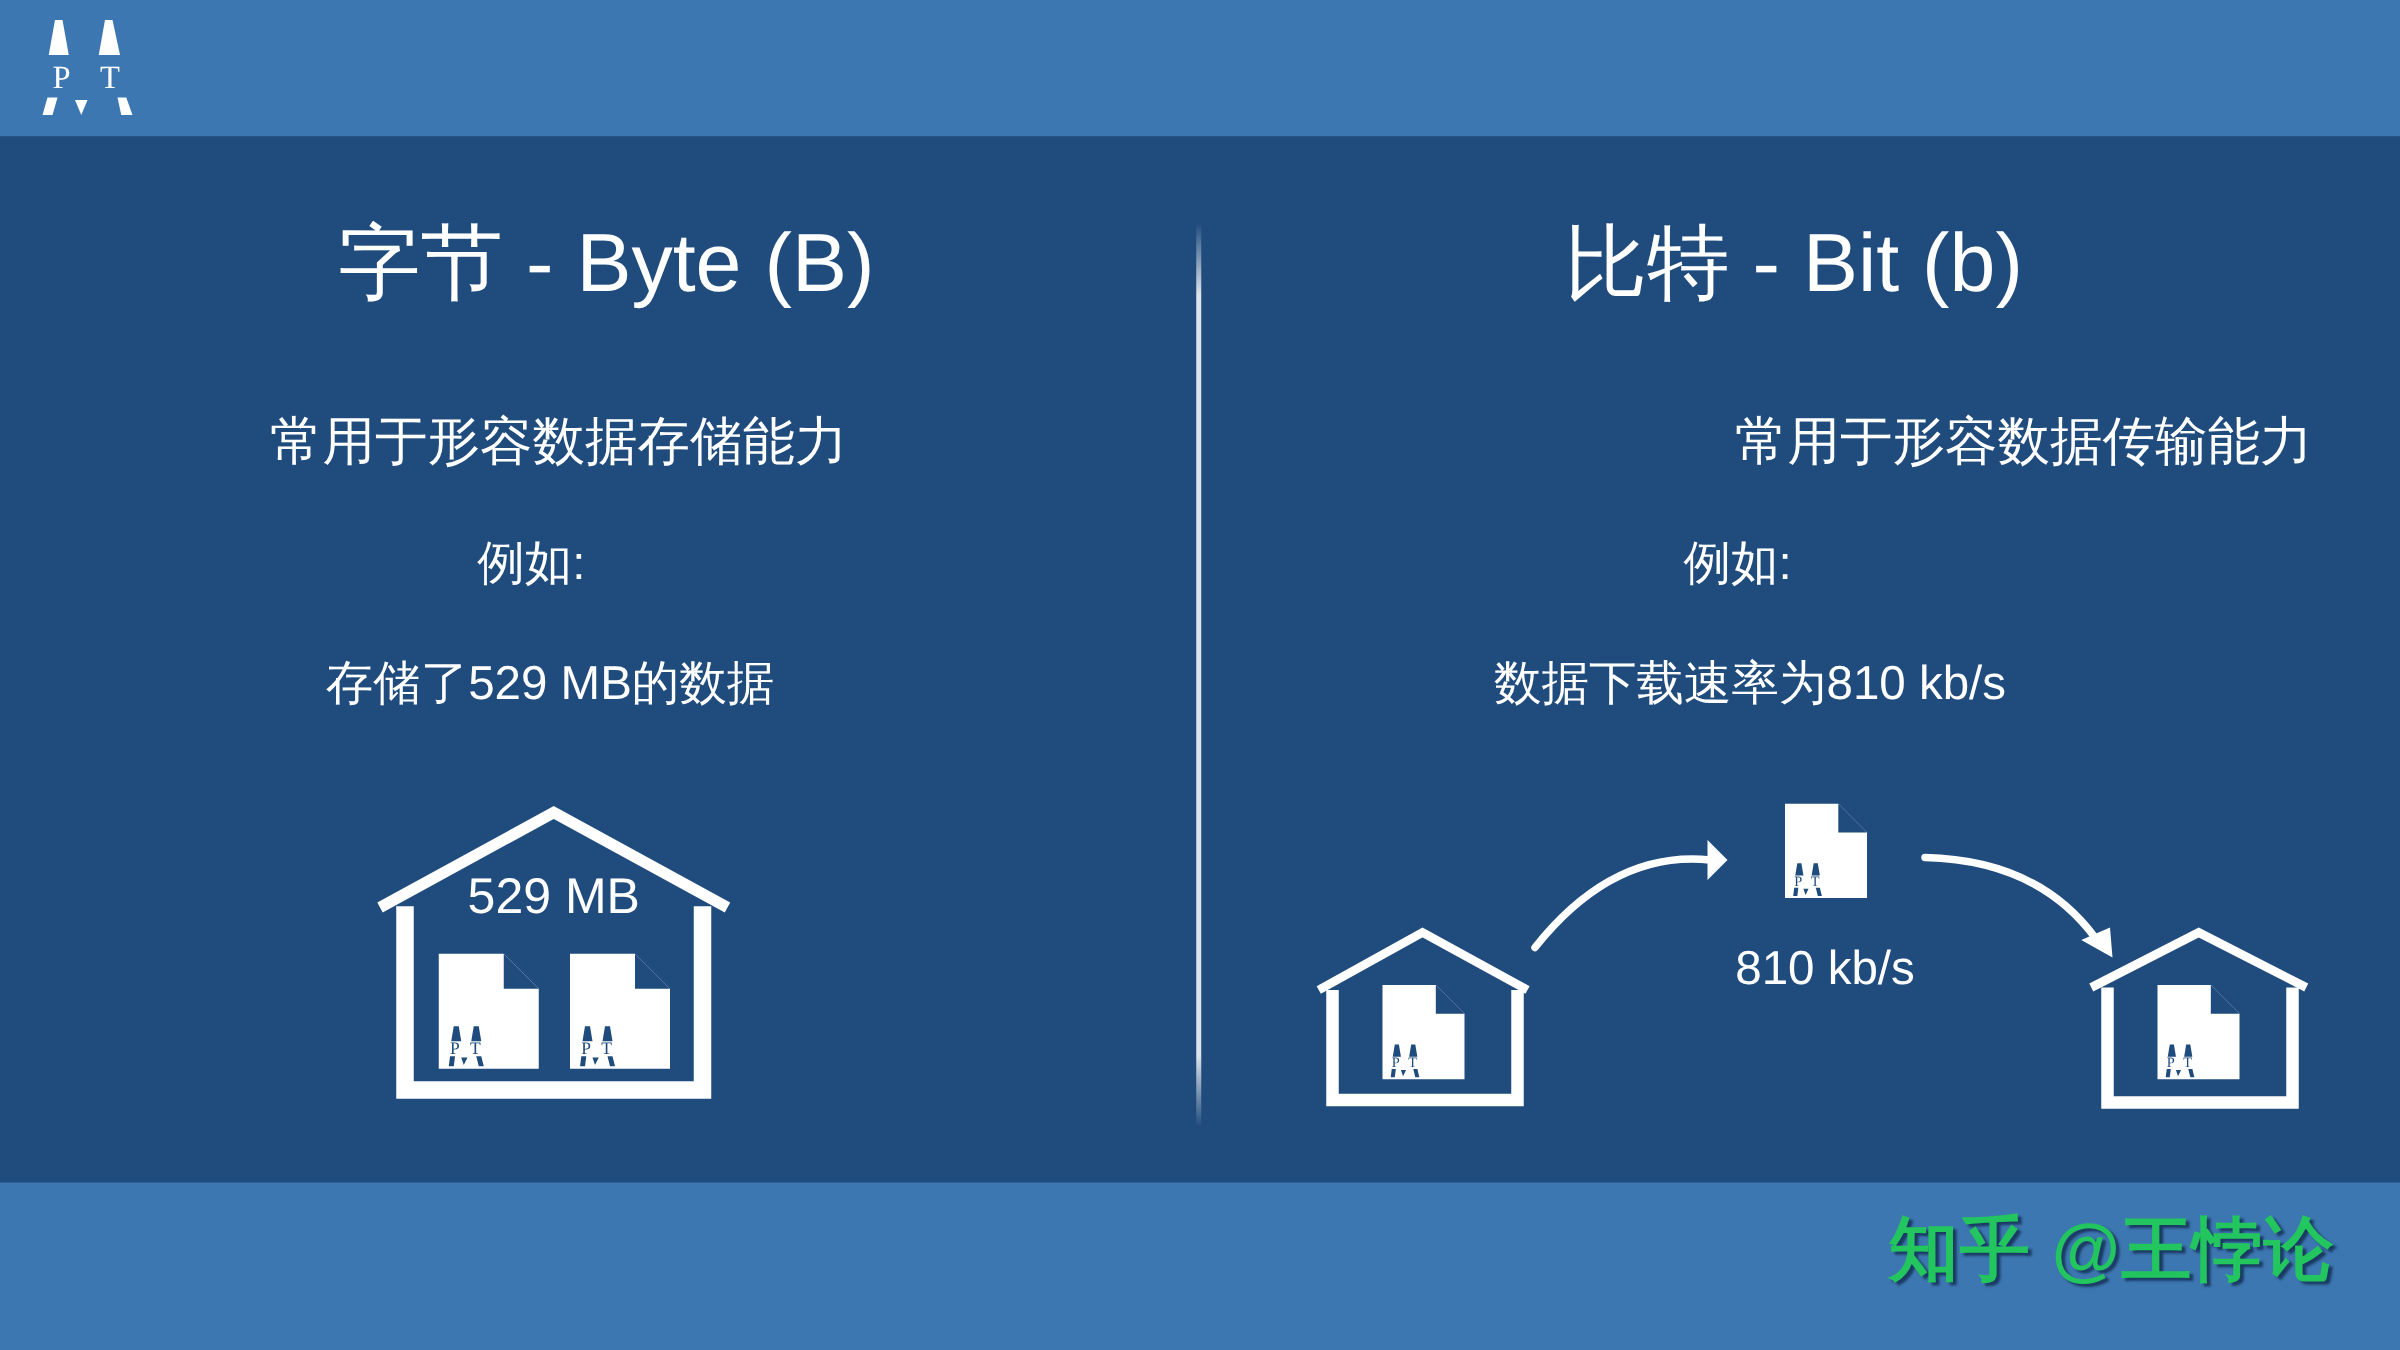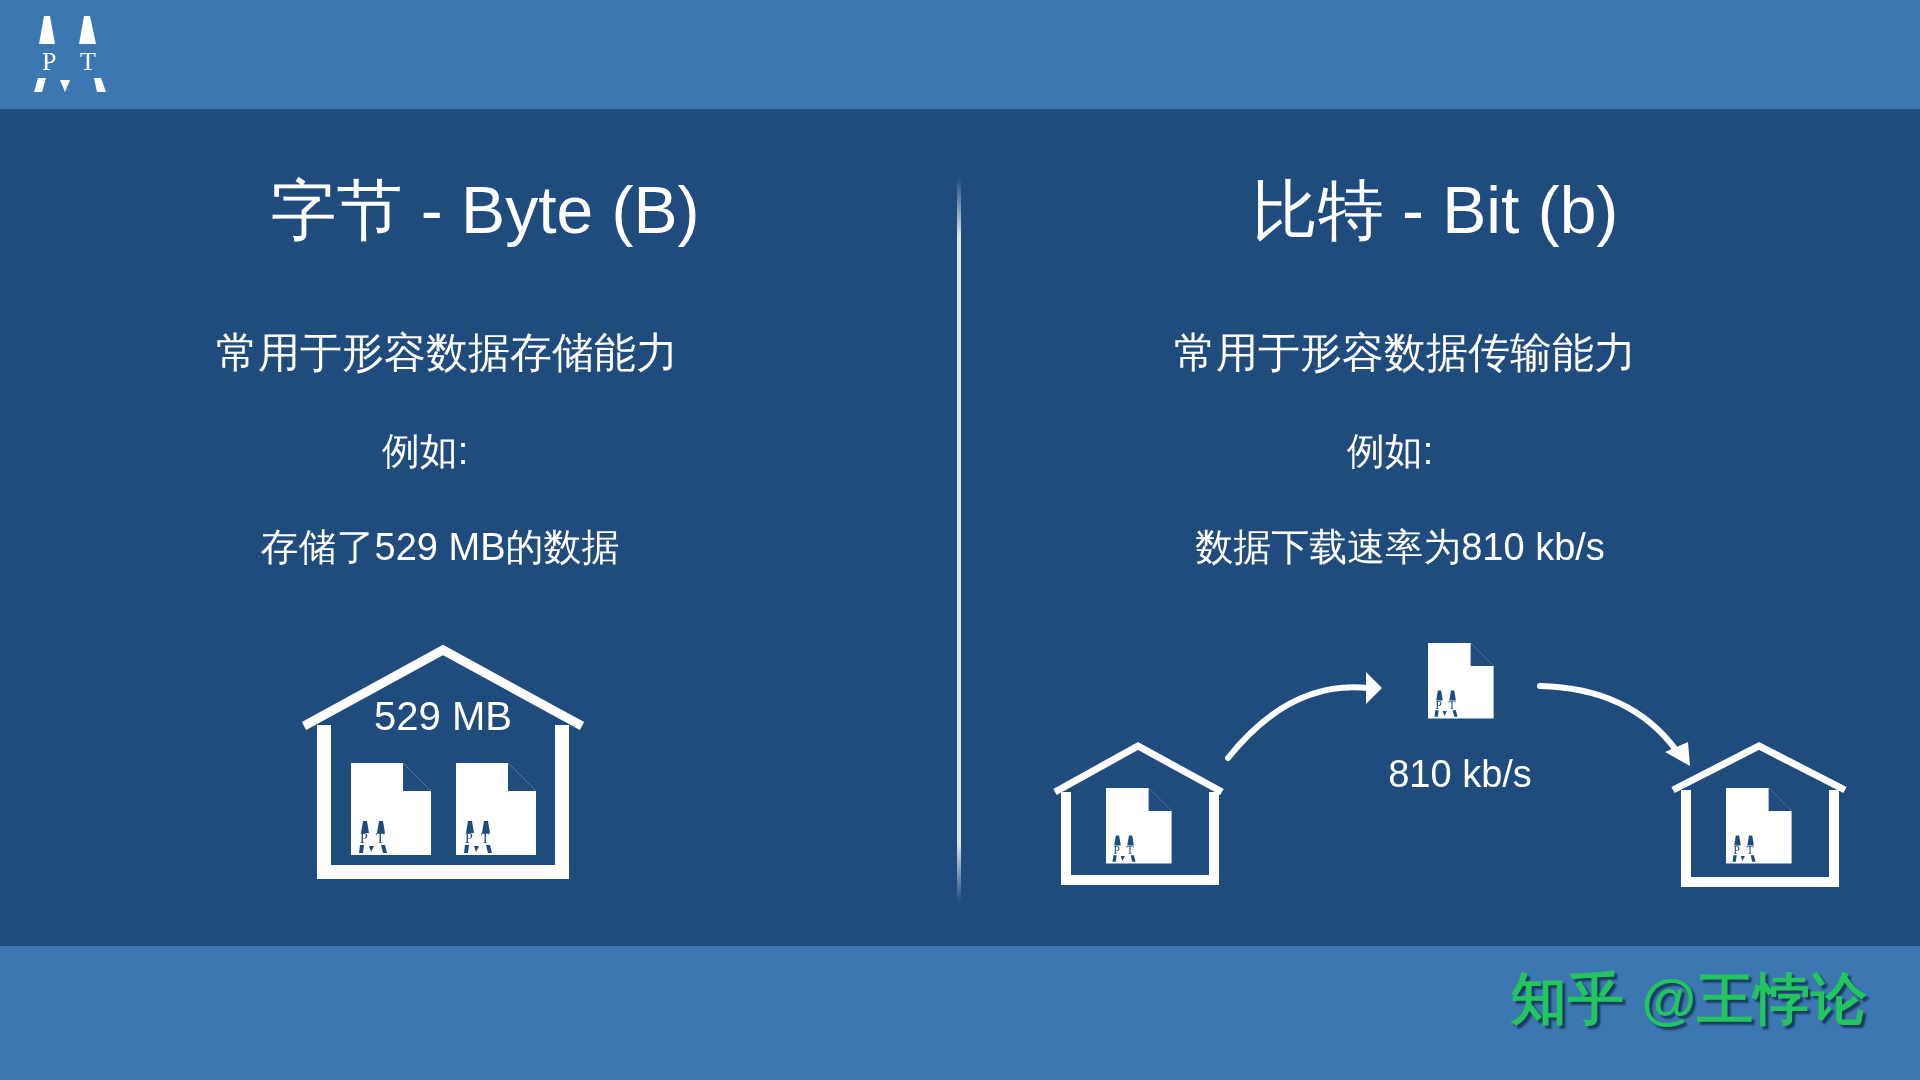--- a/index.html
+++ b/index.html
@@ -15,21 +15,21 @@
   .col.right { left:1010px; width:890px; }
   .title { position:absolute; top:180px; width:100%; font-size:66px; line-height:60px; }
   .line1 { position:absolute; top:328px; width:100%; font-size:42px; line-height:50px; }
   .line2 { position:absolute; top:426px; width:100%; font-size:38px; line-height:50px; }
   .line3 { position:absolute; top:522px; width:100%; font-size:38px; line-height:50px; }
   .col.left .title { left:40px; }
   .col.left .line1 { left:2px; }
   .col.left .line2 { left:-20px; }
   .col.left .line3 { left:-5px; }
   .col.right .title { left:-20px;text-align:center; }
-  .col.right .line1 { left:-50px; }
+  .col.right .line1 { left:-50px;text-align:right; }
   .col.right .line2 { left:-65px; }
   .col.right .line3 { left:-55px; }
   svg { position:absolute; overflow:visible; }
   .label-svg { font-family:"Liberation Sans","DejaVu Sans",sans-serif; fill:#fff; }
 </style>
 </head>
 <body>
 
 <div class="header">
   <svg class="logo" viewBox="0 0 80 80" width="80" height="80" style="left:30px;top:14px;">

